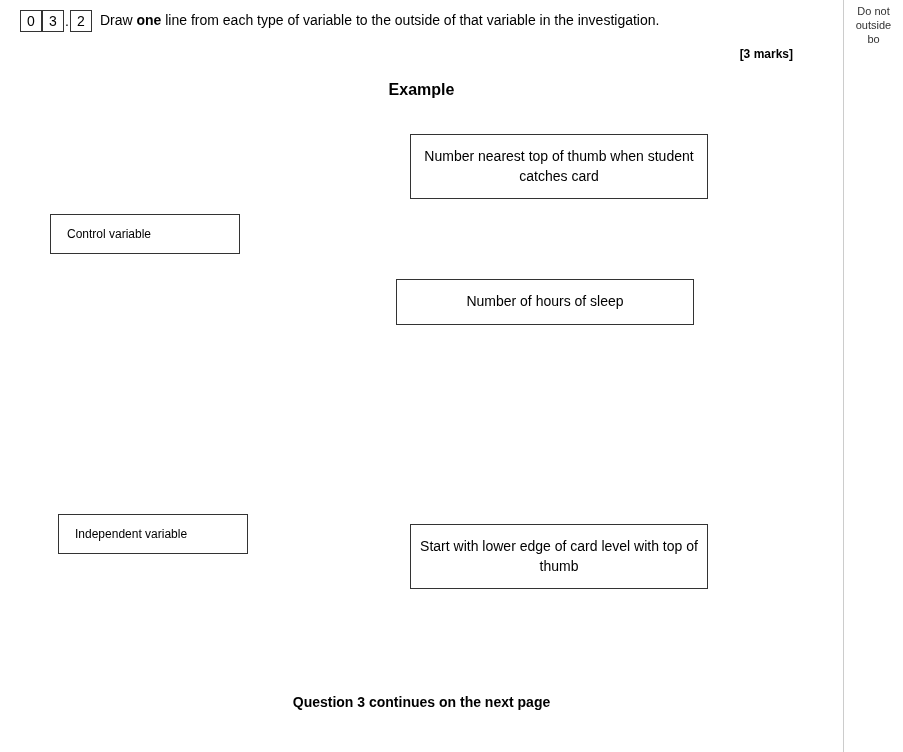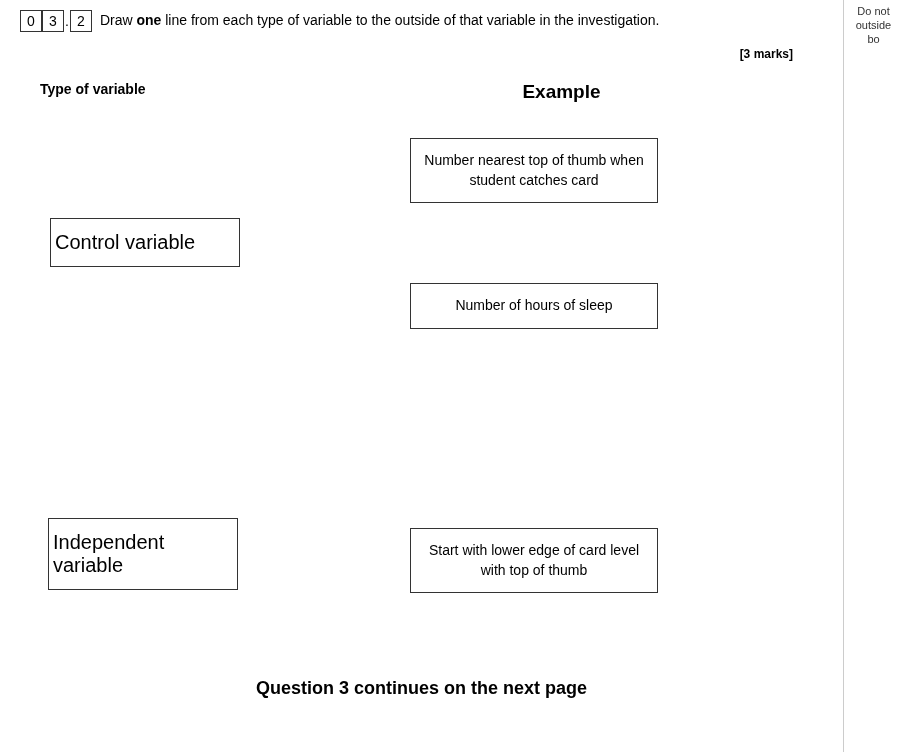--- a/index.html
+++ b/index.html
@@ -95,57 +95,58 @@
 
     .header-left {
       width: 280px;
       font-size: 14px;
       font-weight: bold;
     }
 
     .header-right {
       flex: 1;
       text-align: center;
-      font-size: 19px;
+      font-size: 16px;
       font-weight: bold;
     }
 
     .variable-box {
       border: 1.5px solid #333;
-      padding: 12px 4px;
-      font-size: 20px;
+      padding: 12px 16px;
+      font-size: 12px;
       background: #fff;
       text-align: left;
       width: 190px;
     }
 
     .example-box {
       border: 1.5px solid #333;
       padding: 12px 8px;
       font-size: 14px;
       background: #fff;
       text-align: center;
-      width: 248px;
+      width: 298px;
       line-height: 1.4;
     }
 
     .svg-lines {
       position: absolute;
       top: 0;
       left: 0;
       width: 100%;
       height: 100%;
       pointer-events: none;
       overflow: visible;
     }
 
     .bottom-text {
       text-align: center;
-      font-size: 18px;
-      font-weight: bold;
+      font-size: 14px;
+      font-weight: bold;
+      margin-top: 20px;
       padding-bottom: 20px;
     }
 
     .matching-wrapper {
       position: relative;
       margin: 0 20px;
       height: 560px;
     }
   </style>
 </head>
@@ -162,43 +163,42 @@
         <div class="num-box">2</div>
       </div>
       <div class="question-text">
         <span>Draw </span><strong>one</strong><span> line from each type of variable to the outside of that variable in the investigation.</span>
       </div>
     </div>
 
     <div class="marks-line">[3 marks]</div>
 
     <div class="column-headers">
-      <div class="header-left">Type of variable</div>
       <div class="header-right">Example</div>
     </div>
 
     <div class="matching-wrapper">
       <svg class="svg-lines" xmlns="http://www.w3.org/2000/svg">
         
       </svg>
 
       <div class="variable-box" style="position:absolute; top:100px; left:10px;">
         <span>Control variable</span>
       </div>
 
 
-      <div class="variable-box" style="position:absolute; top:400px; left:8px;">
+      <div class="variable-box" style="position:absolute; top:400px; left:18px;">
         <span>Independent variable</span>
       </div>
 
       <div class="example-box" style="position:absolute; top:20px; left:370px;">
         <span>Number nearest top of thumb when student catches card</span>
       </div>
 
-      <div class="example-box" style="position:absolute; top:165px; left:370px;">
+      <div class="example-box" style="position:absolute; top:165px; left:356px;">
         <span>Number of hours of sleep</span>
       </div>
 
 
       <div class="example-box" style="position:absolute; top:410px; left:370px;">
         <span>Start with lower edge of card level with top of thumb</span>
       </div>
     </div>
 
     <div class="bottom-text">Question 3 continues on the next page</div>

